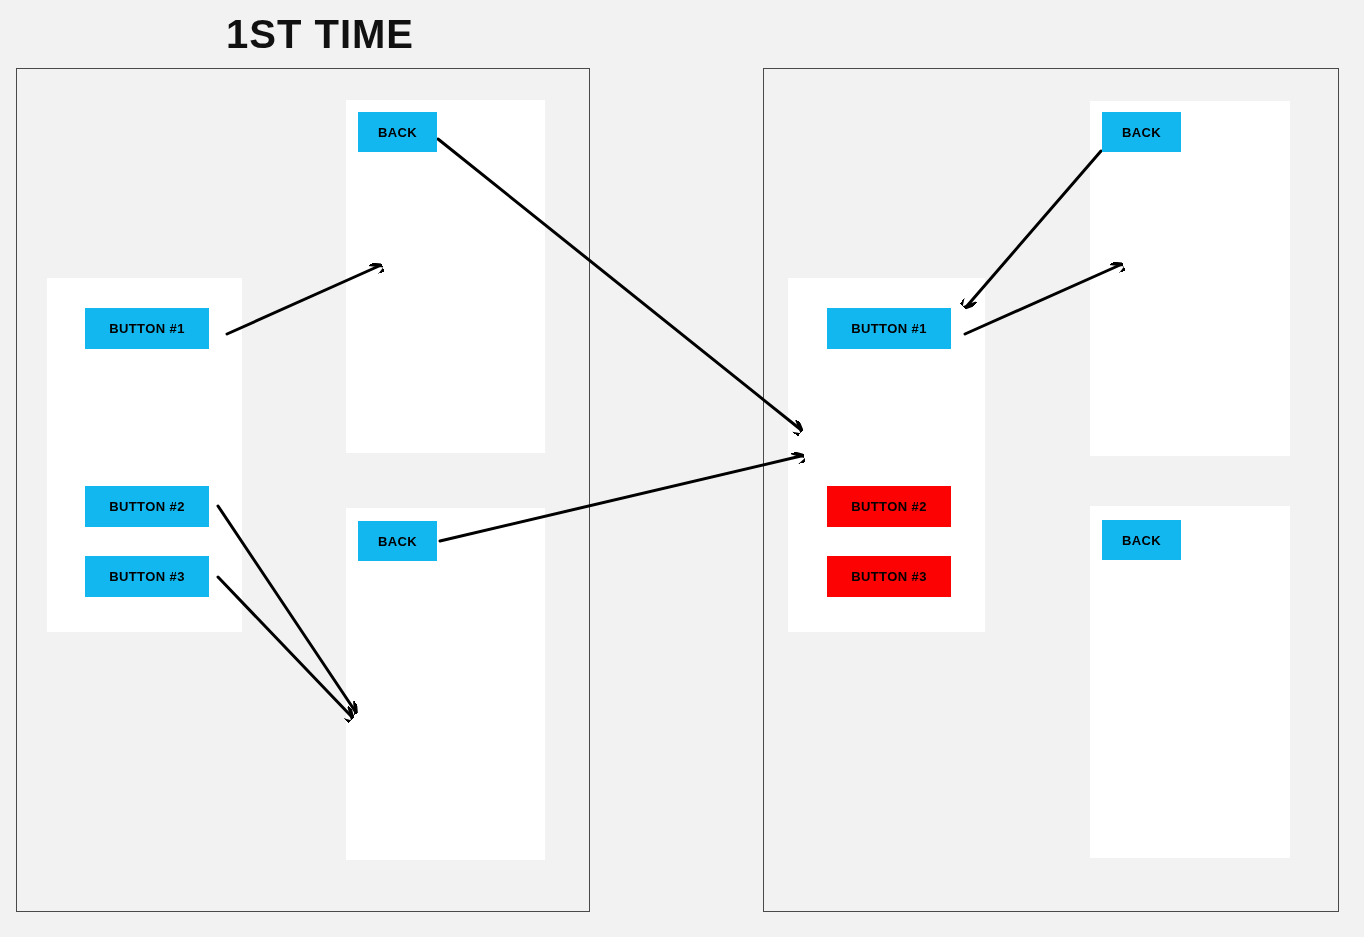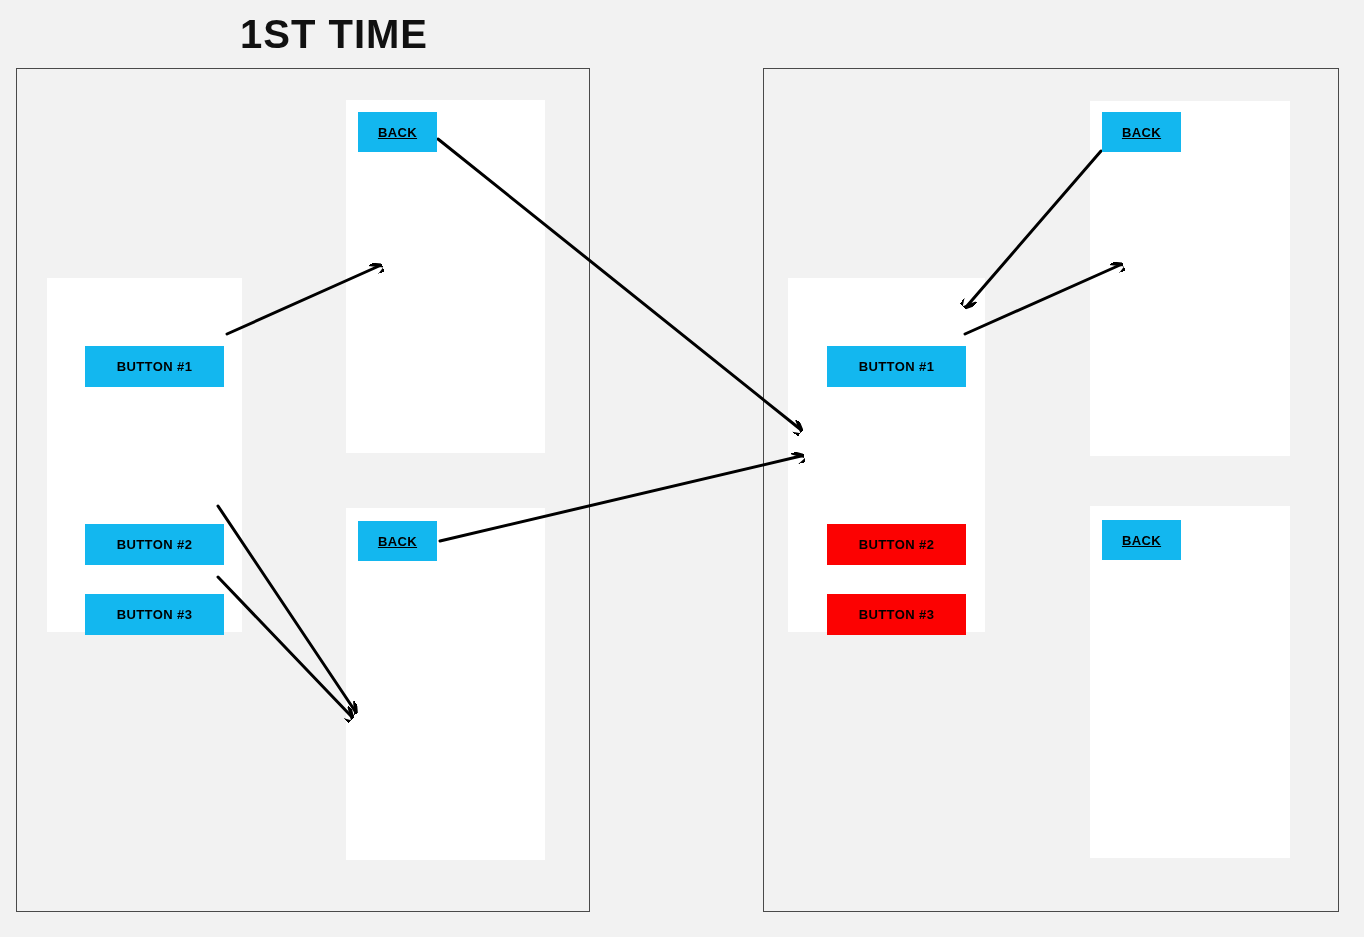--- a/index.html
+++ b/index.html
@@ -19,21 +19,21 @@
     position: absolute;
     top: 12px;
     width: 300px;
     text-align: center;
     font-size: 40px;
     font-weight: bold;
     letter-spacing: 1px;
     color: var(--title_text, #111);
     user-select: none;
   }
-  #title-left  { left: 184px; }
+  #title-left  { left: 170px; }
   #title-right { left: 915px; }
 
   .panel {
     position: absolute;
     top: 68px;
     height: 844px;
     border: 1px solid var(--panel_border, #4a4a4a);
     box-sizing: border-box;
     background: var(--background, #f2f2f2);
   }
@@ -61,22 +61,22 @@
     font-size: 13px;
     font-weight: bold;
     letter-spacing: 0.4px;
     color: #000;
     cursor: pointer;
     user-select: none;
   }
   .btn[data-color="cyan"] { background: var(--button_cyan, #13b7ef); }
   .btn[data-color="red"]  { background: var(--button_red,  #fc0202); }
 
-  .btn-wide { width: 139px; height: 41px; margin-top: 38px; }
-  .btn-back { width: 79px;  height: 40px; text-decoration: underline; }
+  .btn-wide { width: 124px; height: 41px; }
+  .btn-back { width: 79px;  height: 40px; }
 
   #btn-l1    { left: 85px;   top: 308px; }
   #btn-l2    { left: 85px;   top: 486px; }
   #btn-l3    { left: 85px;   top: 556px; }
   #back-l-top    { left: 358px;  top: 112px; }
   #back-l-bottom { left: 358px;  top: 521px; }
 
   #btn-r1    { left: 827px;  top: 308px; }
   #btn-r2    { left: 827px;  top: 486px; }
   #btn-r3    { left: 827px;  top: 556px; }

